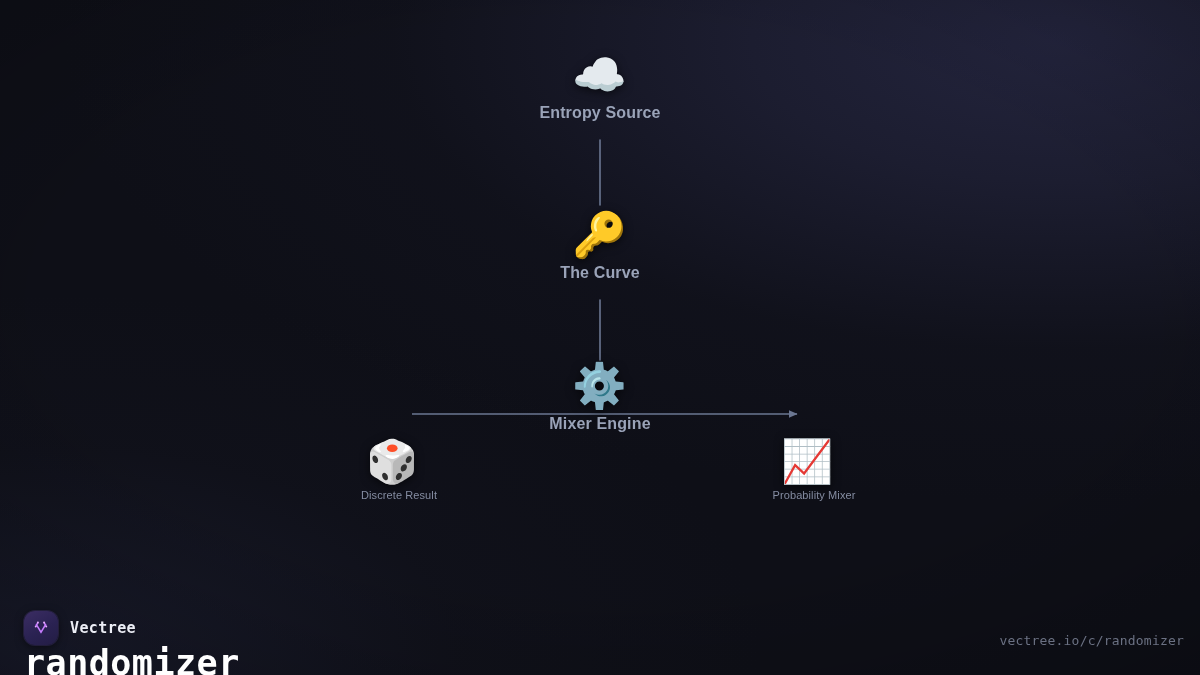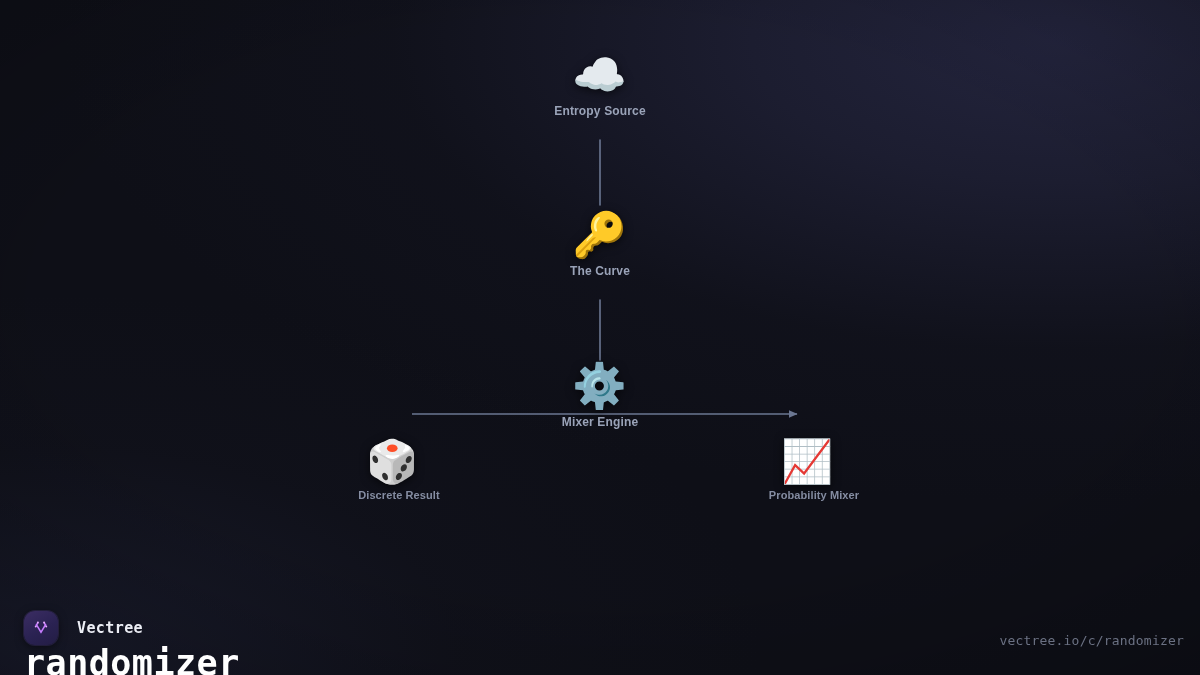--- a/index.html
+++ b/index.html
@@ -63,25 +63,25 @@
     display:block;
     filter:drop-shadow(0 2px 5px rgba(0,0,0,.6));
   }
   .node-label {
     margin-top:7px;
     text-align:center;
     white-space:nowrap;
   }
 
   .node.root .node-emoji  { font-size:44px; }
-  .node.root .node-label  { font-size:12px; font-weight:bold; color:#9aa3b8;
+  .node.root .node-label  { font-size:16px; font-weight:bold; color:#9aa3b8;
                             letter-spacing:.15px; }
 
   .node.leaf .node-emoji  { font-size:42px; }
-  .node.leaf .node-label  { font-size:11px; font-weight:bold; color:#868ea3;
+  .node.leaf .node-label  { font-size:11px; font-weight:normal; color:#868ea3;
                             letter-spacing:.1px; margin-top:6px;padding-left:12px; }
 
   
   #node-entropy-source { left:600px; top:53px; }
   #node-the-seed       { left:600px; top:213px; }
   #node-mixer-engine   { left:600px; top:364px; }
   #node-discrete-result      { left:393px; top:441px; }
   #node-probability-curve    { left:808px; top:441px; }
 
   
@@ -100,21 +100,20 @@
     border-radius:11px;
     background:linear-gradient(150deg,#3b2d63 0%,#2a2252 55%,#231d44 100%);
     box-shadow:0 0 0 1px #4b3c7d55, 0 2px 8px rgba(0,0,0,.55);
     display:flex; align-items:center; justify-content:center;
     flex:0 0 auto;
   }
   #brand-name {
     font-family:"DejaVu Sans Mono", monospace;
     font-size:15px; font-weight:bold; color:#eceef5;
     letter-spacing:.4px;
-    margin-left:7px;
   }
   #page-title {
     position:absolute;
     left:24px; top:90px;
     font-family:"DejaVu Sans Mono", monospace;
     font-size:35px; font-weight:bold; color:#ffffff;
     letter-spacing:.5px;
     line-height:1;
   }
   #footer-url {

